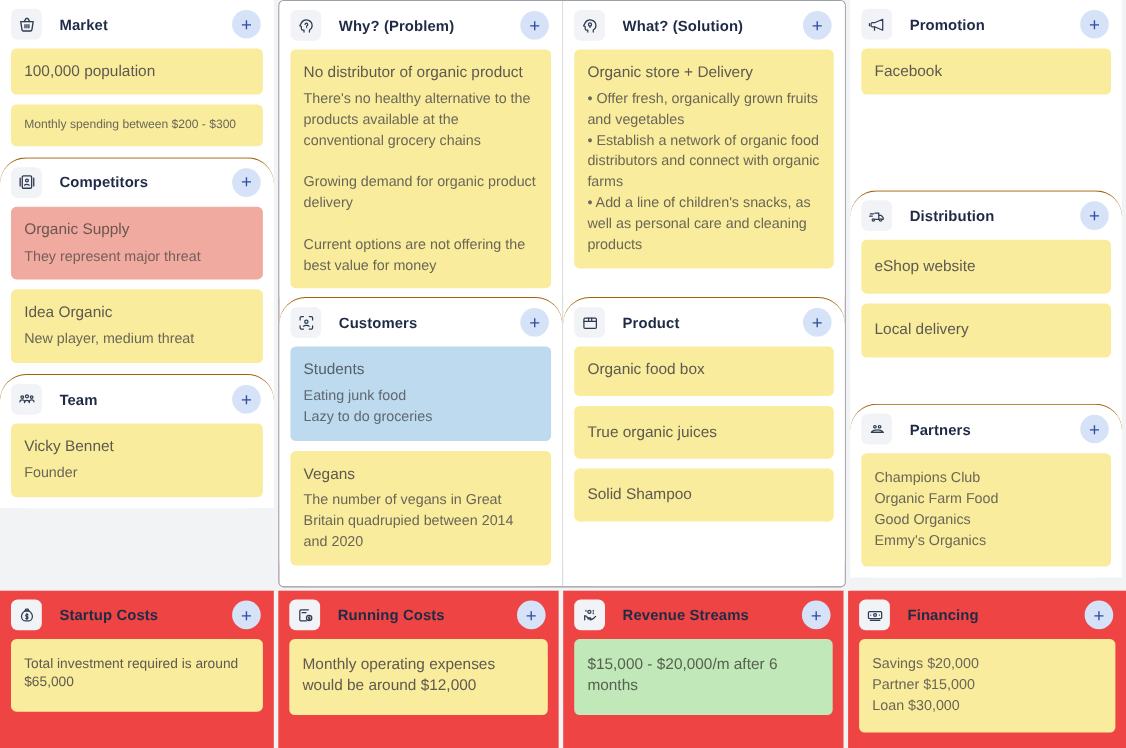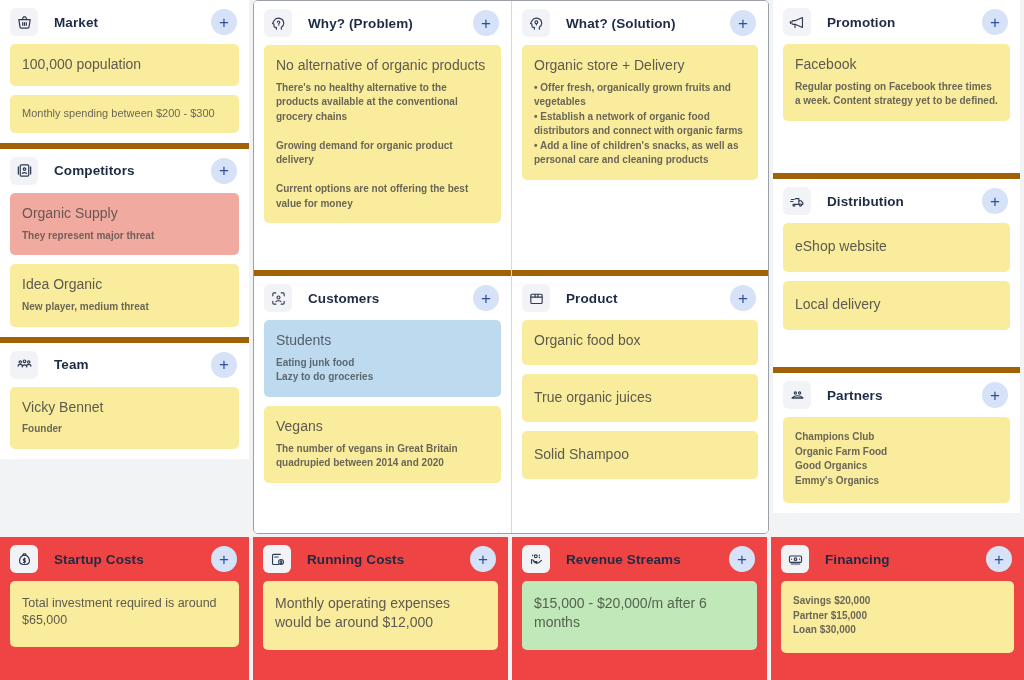--- a/index.html
+++ b/index.html
@@ -43,21 +43,21 @@
     height: 534px;
     border: 1px solid #9aa0a6;
     border-radius: 5px;
     background: #f9a8d4;
     overflow: hidden;
   }
   .mid-group .col-mid + .col-mid { border-left: 1px solid #d7dadd; }
 
   
   .section { background:#fff; }
-  .section + .section { border-top: 6px solid #a16207; }
+  .section + .section { border-top: 1px solid #a16207; border-radius: 24px; }
 
   .sec-head {
     display: flex;
     align-items: center;
     height: 44px;
     padding: 0 12px 0 10px;
   }
   .sec-icon {
     width: 28px; height: 28px;
     border-radius: 6px;
@@ -112,26 +112,25 @@
   .card-title {
     font-size: 14px;
     color: #5e5a4f;
     line-height: 1.35;
   }
   .card.red .card-title  { color: #6b5750; }
   .card.blue .card-title { color: #55606b; }
   .card.green .card-title{ color: #56624f; }
 
   .card-body {
-    font-size: 10px;
+    font-size: 13px;
     color: #6b6757;
     line-height: 1.45;
     margin-top: 6px;
     white-space: pre-line;
-    font-weight: bold;
   }
   .card.red .card-body  { color: #74605a; }
   .card.blue .card-body { color: #5d6871; }
 
   .card.small .card-title { font-size: 11px; color:#6b6757; }
   .card.lines .card-body  { margin-top: 0; }
 
   
   .bottom-region {
     display: flex;
@@ -243,21 +242,21 @@
                 <path d="M16 20v-2.6c2.1-1.2 3.4-3.4 3.4-5.8A7.4 7.4 0 0 0 5.6 8.2L3.6 12l2 .9v2.6a2 2 0 0 0 2 2H9v2.5"></path>
                 <path d="M10.4 10.2a1.7 1.7 0 1 1 2 1.7v1"></path>
                 <path d="M12.4 14.3v.1"></path>
               </svg>
             </span>
             <span class="sec-title">Why? (Problem)</span>
             <span class="add-btn">+</span>
           </div>
           <div class="sec-body">
             <div class="card yellow">
-              <div class="card-title">No alternative of organic products</div>
+              <div class="card-title">No distributor of organic product</div>
               <div class="card-body">There's no healthy alternative to the products available at the conventional grocery chains
 
 Growing demand for organic product delivery
 
 Current options are not offering the best value for money</div>
             </div>
           </div>
         </div>
 
         <div class="section" style="flex:1 1 auto;">
@@ -352,21 +351,20 @@
               <path d="M8.5 14.6V19"></path>
               <path d="M2 10.6v2.8"></path>
             </svg>
           </span>
           <span class="sec-title">Promotion</span>
           <span class="add-btn">+</span>
         </div>
         <div class="sec-body">
           <div class="card yellow">
             <div class="card-title">Facebook</div>
-            <div class="card-body">Regular posting on Facebook three times a week. Content strategy yet to be defined.</div>
           </div>
         </div>
       </div>
 
       <div class="section" style="height:194px;">
         <div class="sec-head">
           <span class="sec-icon">
             <svg width="17" height="17" viewBox="0 0 24 24" fill="none" stroke="currentColor" stroke-width="1.6" stroke-linecap="round" stroke-linejoin="round">
               <path d="M9 8h5v8H8.6"></path>
               <path d="M14 11h3l2.6 3v2H18"></path>

